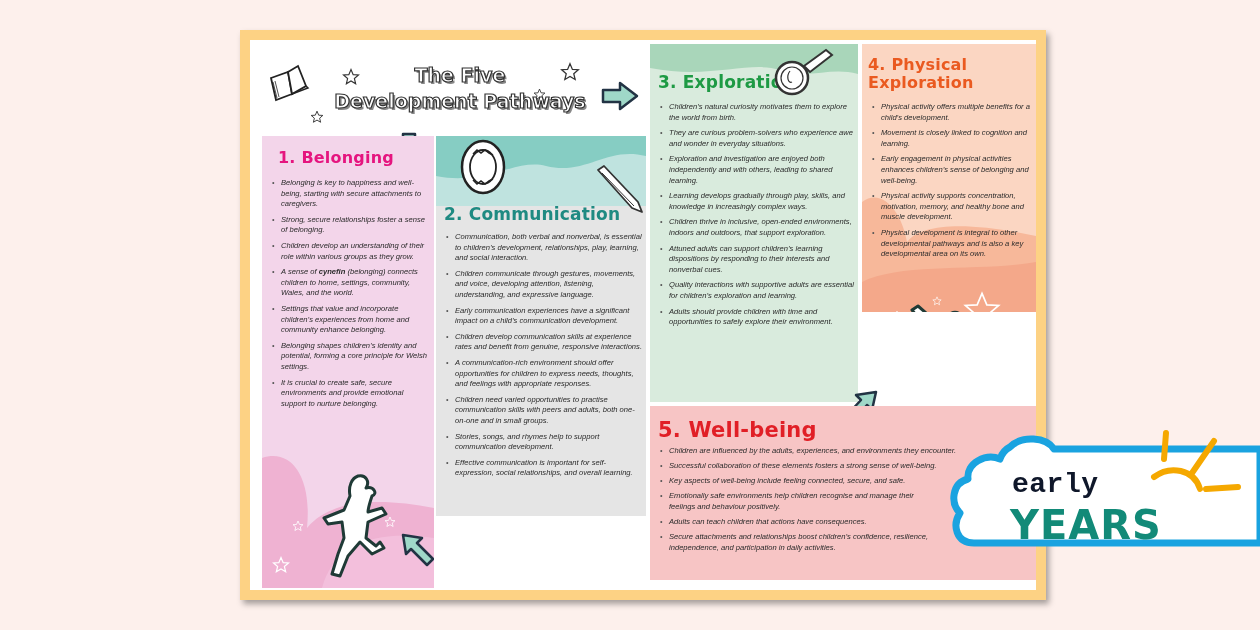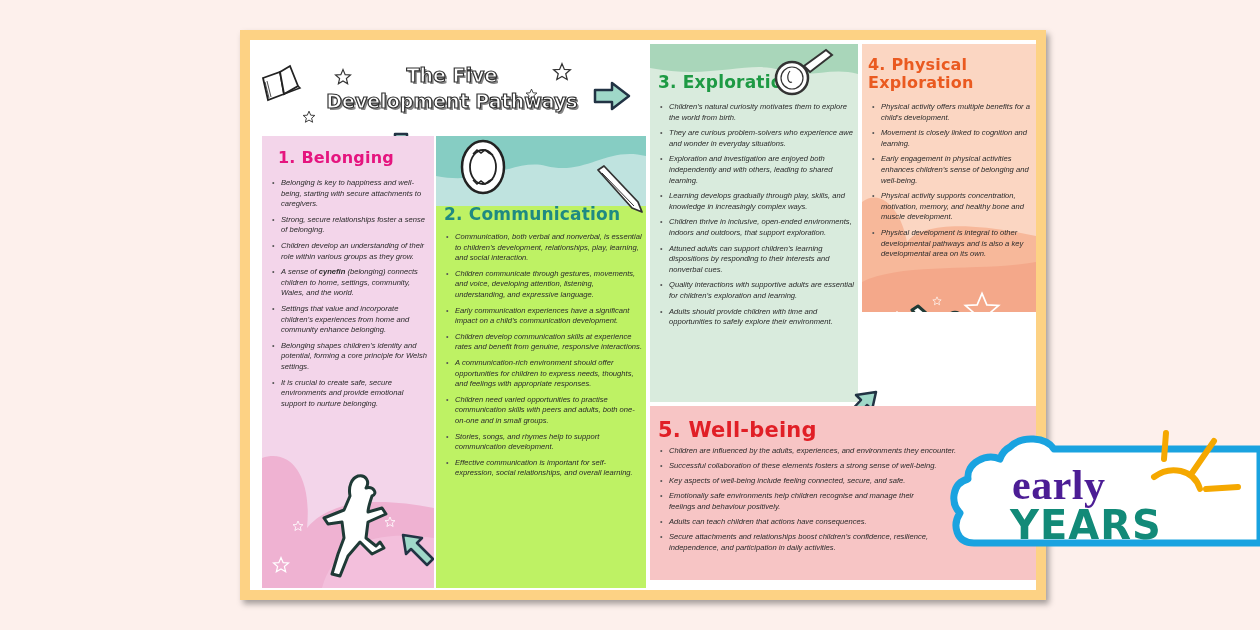--- a/index.html
+++ b/index.html
@@ -11,33 +11,33 @@
   .poster-inner { position: absolute; left: 10px; top: 10px; right: 10px; bottom: 10px; background: #ffffff; }
 
   .panel { position: absolute; overflow: hidden; }
   .panel h2 { font-family: "DejaVu Sans", sans-serif; font-weight: bold; font-size: 16px; letter-spacing: 0.2px; }
   .panel ul { list-style: none; font-style: italic; }
   .panel li { position: relative; font-size: 7.6px; line-height: 10.6px; color: #2a2a2a; padding-left: 13px; margin-bottom: 5px; }
   .panel li::before { content: "•"; position: absolute; left: 4px; top: 0; font-size: 7px; color: #555; }
   .panel li b { font-weight: bold; }
 
   
-  .title-area { position: absolute; left: 2px; top: 10px; width: 385px; height: 86px; text-decoration: underline; }
+  .title-area { position: absolute; left: 10px; top: 10px; width: 385px; height: 86px; text-decoration: underline; }
   .title-text { position: absolute; left: 60px; top: 12px; width: 280px; text-align: center;
     font-family: "DejaVu Sans", sans-serif; font-weight: bold; font-size: 19px; line-height: 26px;
     color: #fff; -webkit-text-stroke: 1.2px #333; text-shadow: 2px 2px 0 #888; }
 
   
   .p-belong { left: 12px; top: 96px; width: 172px; height: 452px; background: #f3d5ea; }
   .p-belong h2 { color: #e5157f; position: absolute; left: 16px; top: 12px; }
   .p-belong ul { position: absolute; left: 6px; top: 42px; width: 162px; }
   .p-belong .wave { position: absolute; left: 0; bottom: 0; width: 172px; height: 150px; }
 
   
-  .p-comm { left: 186px; top: 96px; width: 210px; height: 452px; background: #bef264; padding-left: 44px; }
+  .p-comm { left: 186px; top: 96px; width: 210px; height: 380px; background: #e5e5e5; padding-left: 44px; }
   .p-comm .top-band { position: absolute; left: 0; top: 0; width: 210px; height: 70px; }
   .p-comm h2 { color: #1f8a82; position: absolute; left: 8px; top: 68px; font-size: 17px; }
   .p-comm ul { position: absolute; left: 6px; top: 96px; width: 200px; }
 
   
   .p-explore { left: 400px; top: 4px; width: 208px; height: 358px; background: #d9ebdd; }
   .p-explore .top-band { position: absolute; left: 0; top: 0; width: 208px; height: 50px; }
   .p-explore h2 { color: #1e9a44; position: absolute; left: 8px; top: 28px; font-size: 17px; }
   .p-explore ul { position: absolute; left: 6px; top: 58px; width: 200px; }
 
@@ -50,22 +50,22 @@
   
   .p-well { left: 400px; top: 366px; width: 386px; height: 174px; background: #f7c5c5; }
   .p-well h2 { color: #e11f26; position: absolute; left: 8px; top: 12px; font-size: 21px; }
   .p-well ul { position: absolute; left: 6px; top: 40px; width: 380px; }
   .p-well li { margin-bottom: 4.5px; }
 
   .decor { position: absolute; }
 
   
   .badge { position: absolute; left: 950px; top: 425px; width: 310px; height: 150px; }
-  .badge-text-early { position: absolute; left: 62px; top: 38px; font-family: Liberation Serif, serif; font-weight: bold;
-    font-size: 42px; color: #4c1d95; letter-spacing: 0.5px; line-height: 44px; }
+  .badge-text-early { position: absolute; left: 62px; top: 38px; font-family: Liberation Mono, monospace; font-weight: bold;
+    font-size: 28px; color: #0f172a; letter-spacing: 0.5px; line-height: 44px; }
   .badge-text-years { position: absolute; left: 60px; top: 80px; font-family: "DejaVu Sans", sans-serif; font-weight: bold;
     font-size: 40px; color: #128a78; letter-spacing: 1px; line-height: 40px; }
 </style>
 </head>
 <body>
 
 <div class="poster">
   <div class="poster-inner">
 
     <div class="title-area">

